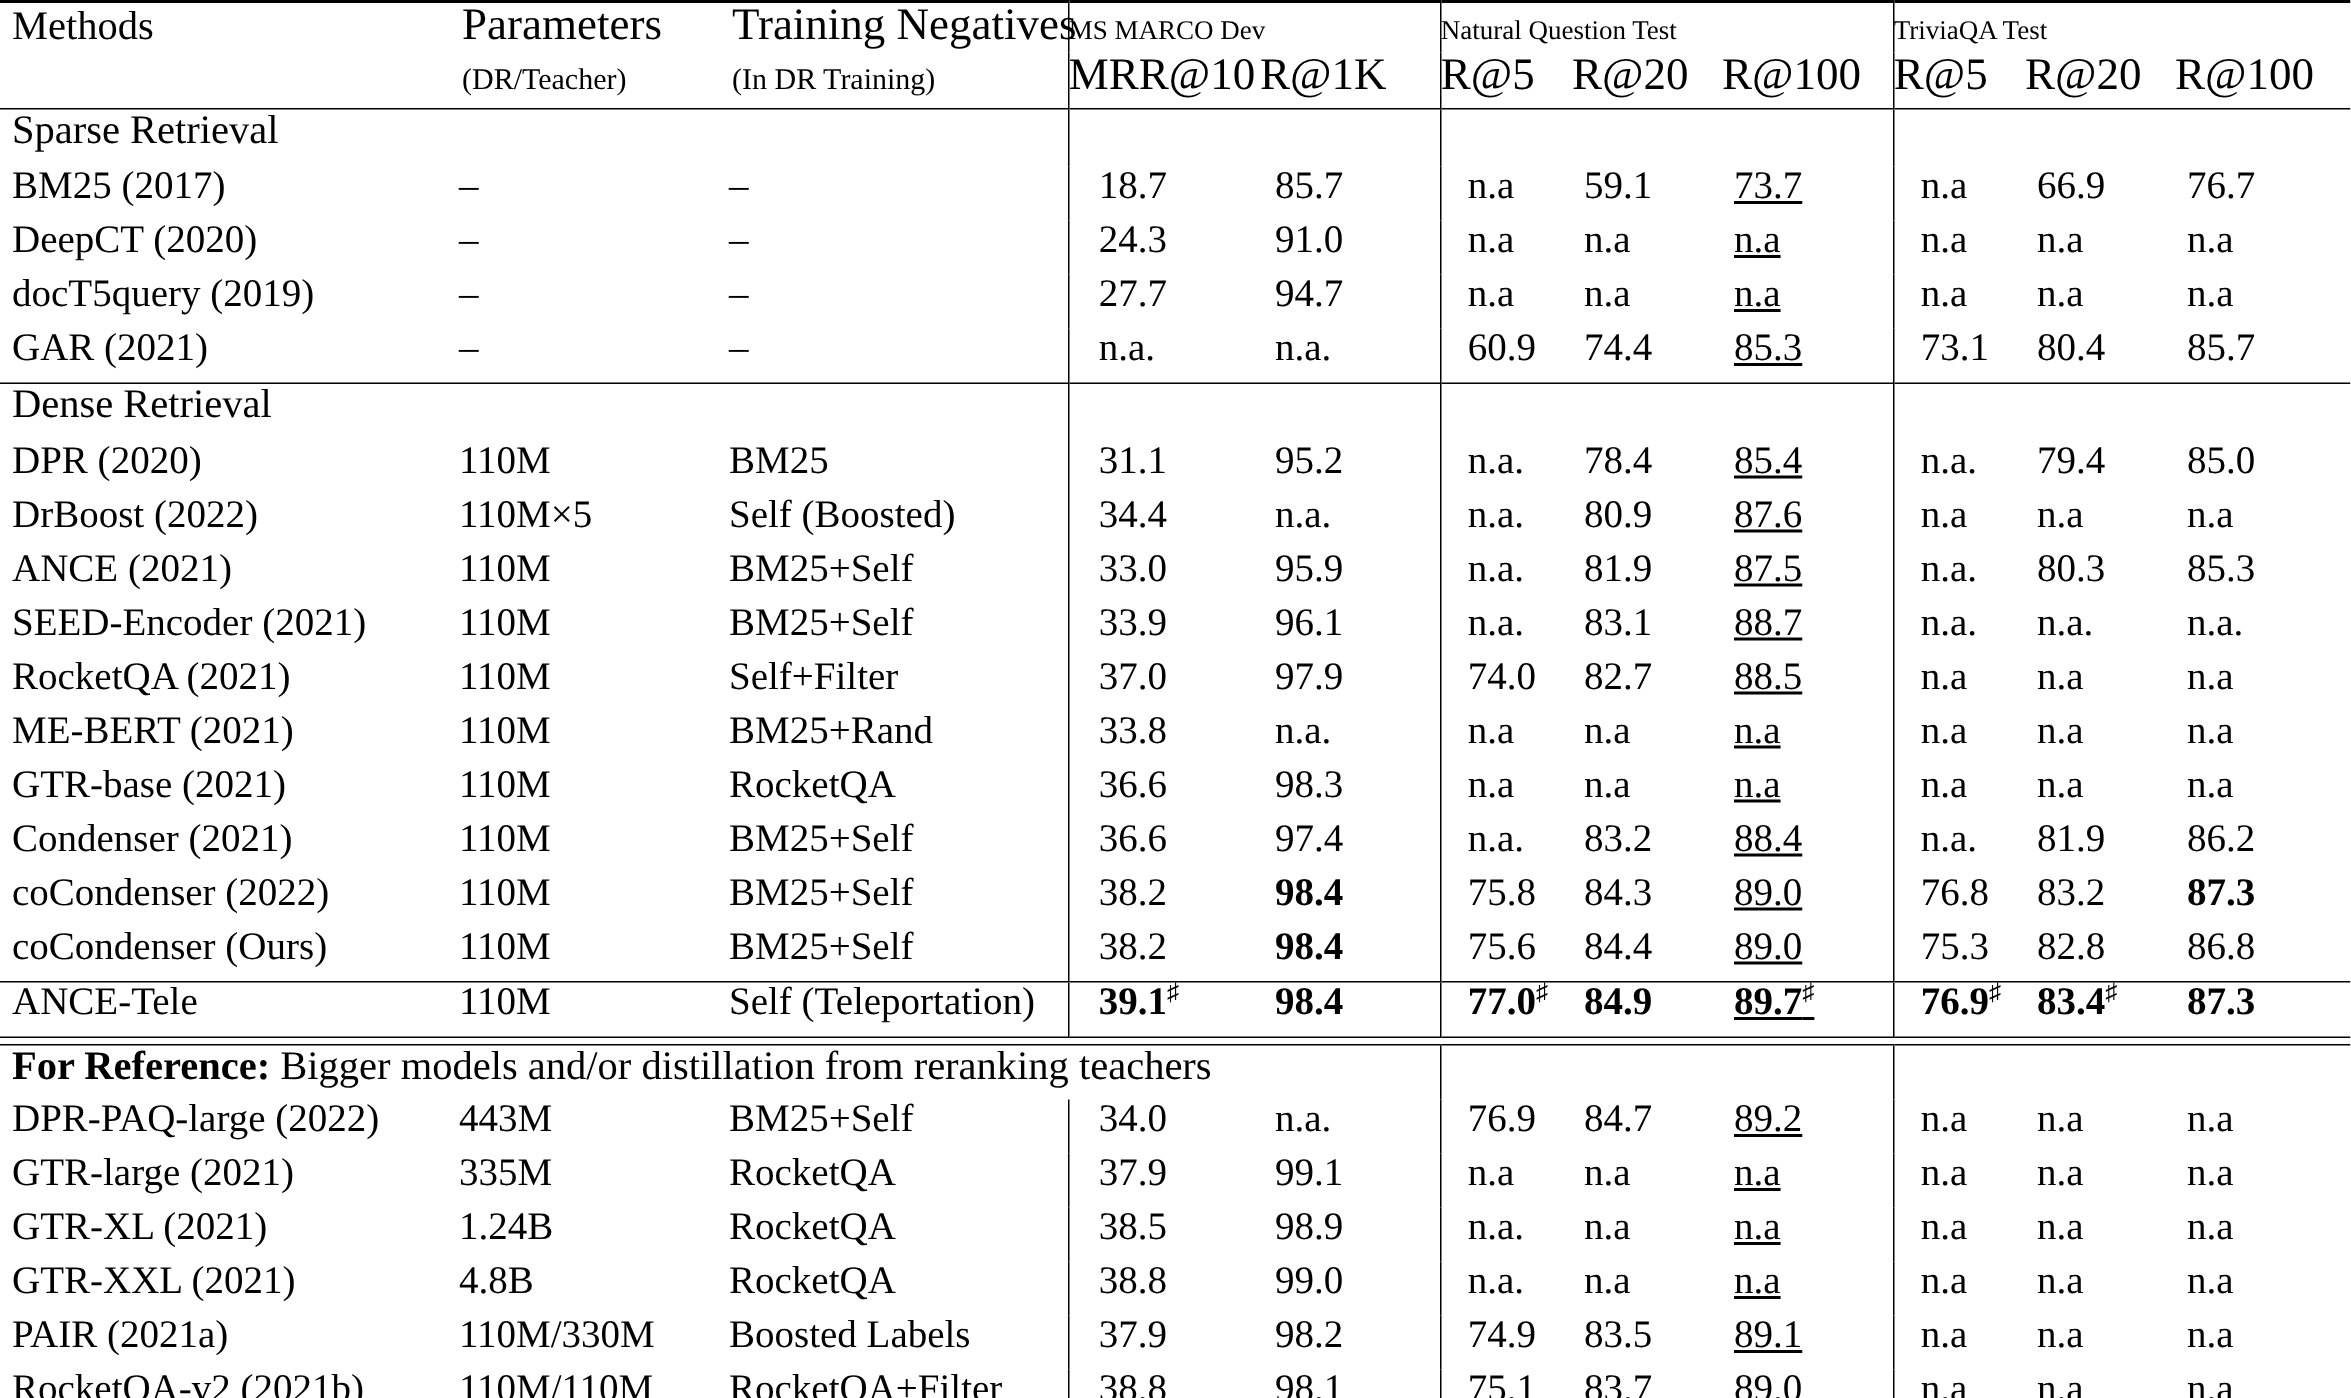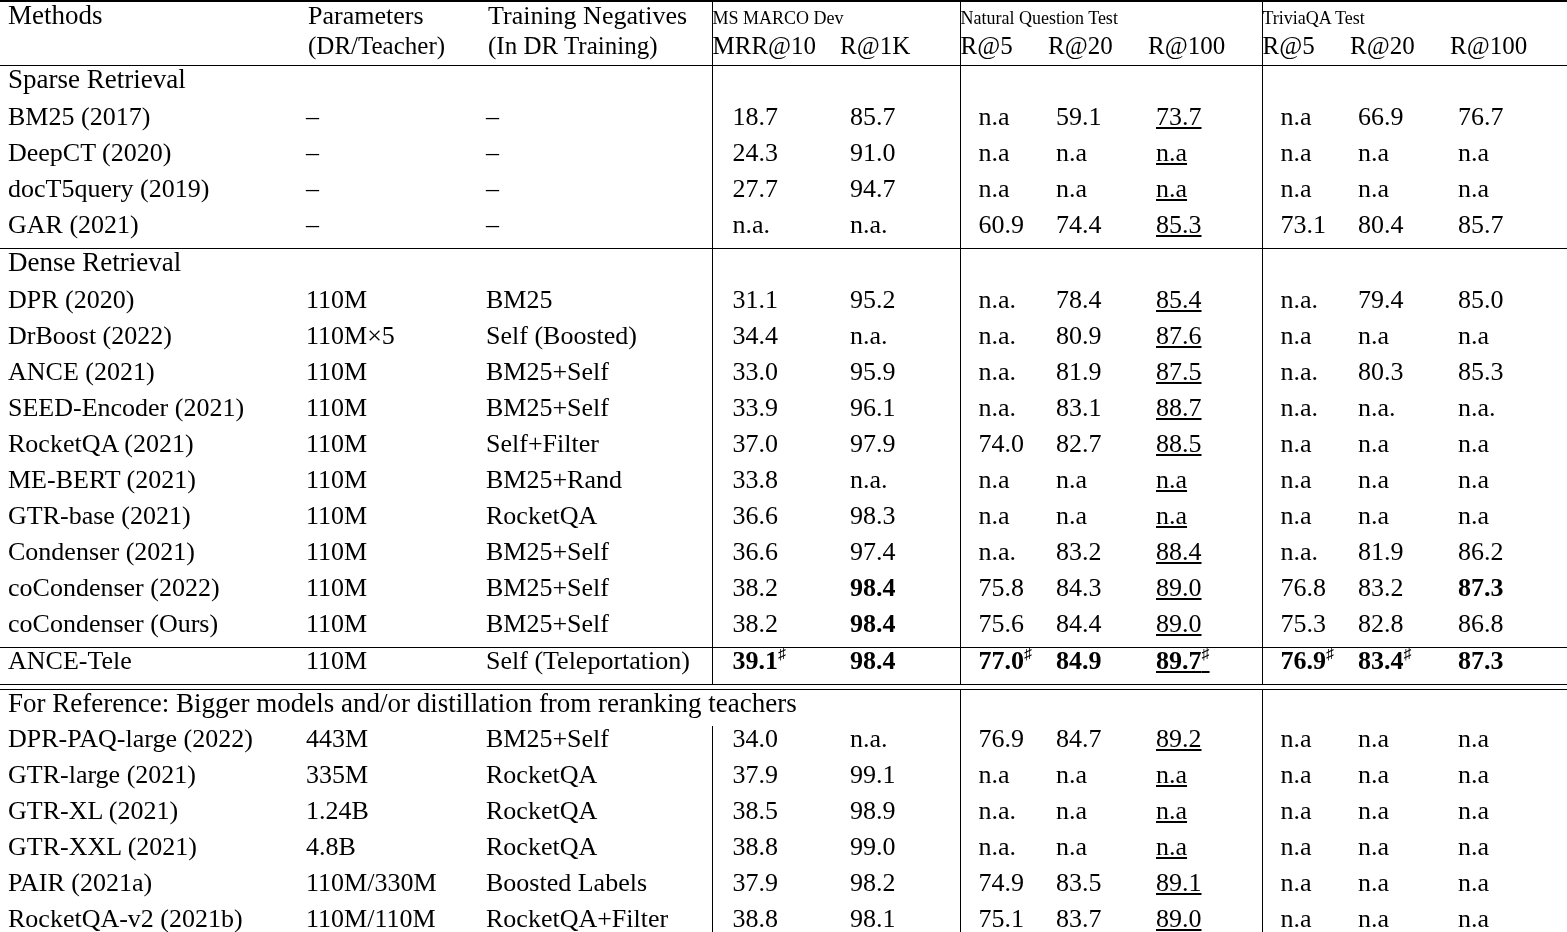--- a/index.html
+++ b/index.html
@@ -54,41 +54,41 @@
 
   
   .hdr-group {
     font-weight: bold;
     font-size: 18px;
     text-align: center;
     padding-bottom: 6px !important;
     vertical-align: bottom;
   }
   .hdr-sub {
-    font-size: 25px;
+    font-size: 30px;
     text-align: center;
     padding-bottom: 7px !important;
     vertical-align: bottom;
   }
   .hdr-methods {
     font-weight: bold;
     font-size: 27px;
     text-align: left;
     vertical-align: middle;
     padding-left: 8px !important;
   }
   .hdr-left {
     font-weight: bold;
-    font-size: 26px;
+    font-size: 30px;
     text-align: left;
     padding-left: 8px !important;
     vertical-align: bottom;
   }
   .hdr-left-sub {
-    font-size: 25px;
+    font-size: 20px;
     text-align: left;
     padding-left: 8px !important;
     padding-bottom: 7px !important;
     vertical-align: bottom;
   }
 
   
   tr.toprule > td, tr.toprule > th { border-top: 2.2px solid #000; }
   .thinline-top > td  { border-top: 1.4px solid #000; }
 
@@ -115,21 +115,21 @@
   td.negs  { padding-left: 6px !important; }
 
   .cite { color: #000000; }
   .bold { font-weight: bold; }
   .sect-head { font-weight: bold; font-size: 27px; padding-left: 8px !important; }
   .sharp { font-size: 0.62em; vertical-align: super; line-height: 0; }
 
   tr.section-row td { height: 38px; }
   tr.ref-row td { height: 36px; }
 
-  .ref-note-bold { font-weight: normal; }
+  .ref-note-bold { font-weight: bold; }
 </style>
 </head>
 <body>
 
 <div id="table-wrap">
   <table class="results">
     <colgroup>
       <col class="c-method">
         <col class="c-params">
         <col class="c-negs">

